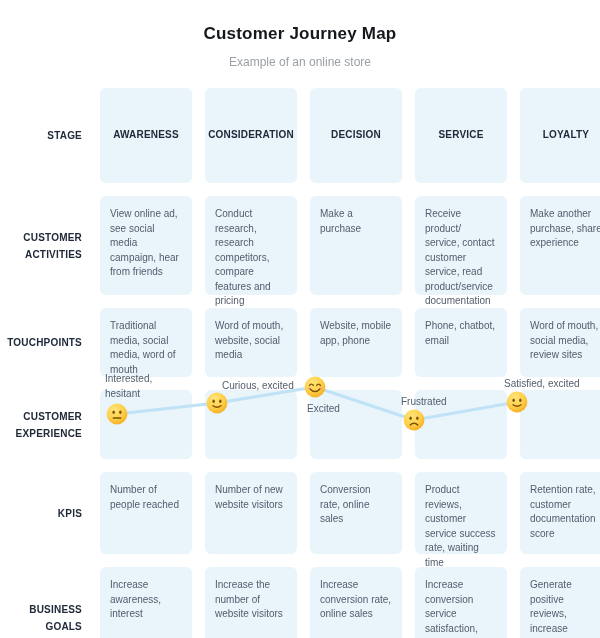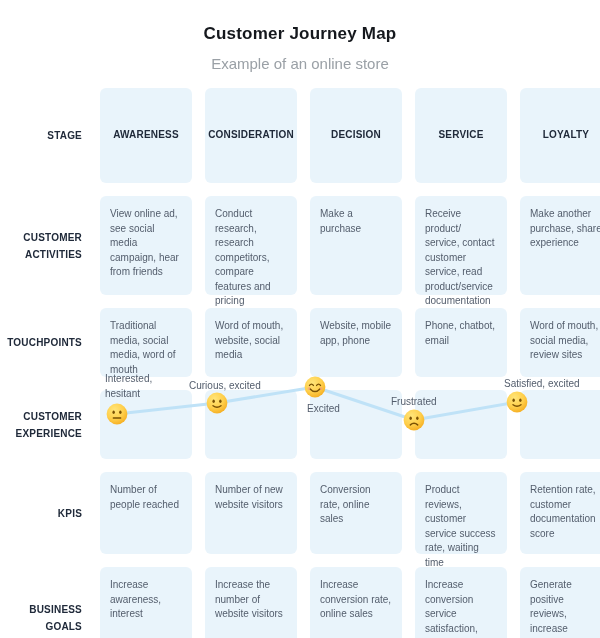--- a/index.html
+++ b/index.html
@@ -6,21 +6,21 @@
   html,body { background:#fff; }
   .page {
     position:relative; width:600px; height:638px; background:#ffffff;
     font-family:Liberation Sans, sans-serif; overflow:hidden;
   }
   .title {
     text-align:center; padding-top:24px; font-size:17px; font-weight:700;
     color:#15181d; letter-spacing:.2px;
   }
   .subtitle {
-    text-align:center; margin-top:11px; font-size:15px; color:#9aa0a6;
+    text-align:center; margin-top:11px; font-size:12px; color:#9aa0a6;
   }
   .grid {
     position:absolute; left:0; top:88px;
     display:grid;
     grid-template-columns:87px 92px 92px 92px 92px 92px;
     grid-template-rows:95px 99px 69px 69px 82px 102px;
     column-gap:8px; row-gap:5px;gap:13px;
   }
   .rowlabel {
     display:flex; align-items:center; justify-content:flex-end;
@@ -100,23 +100,23 @@
     <div class="cell">Increase conversion service satisfaction, minimize wait time</div>
     <div class="cell">Generate positive reviews, increase retention rate</div>
   </div>
 
   <div class="exp-overlay">
     <svg class="linechart" width="600" height="69">
       <polyline points="117,48 217,37 315,21 414,54 517,36" fill="none" stroke="#bfe2f7" stroke-width="3" stroke-linecap="round" stroke-linejoin="round"></polyline>
     </svg>
 
     <div class="exp-label" style="left:105px; top:5px; width:80px;">Interested, hesitant</div>
-    <div class="exp-label" style="left:189px; top:12px; width:84px;">Curious, excited</div>
+    <div class="exp-label" style="left:222px; top:12px; width:84px;">Curious, excited</div>
     <div class="exp-label" style="left:307px; top:35px; width:80px;">Excited</div>
-    <div class="exp-label" style="left:391px; top:28px; width:80px;">Frustrated</div>
+    <div class="exp-label" style="left:401px; top:28px; width:80px;">Frustrated</div>
     <div class="exp-label" style="left:504px; top:10px; width:88px;">Satisfied, excited</div>
 
     <span class="emoji" style="left:106px; top:37px;">
       <svg width="22" height="22" viewBox="0 0 36 36">
         <defs>
             <radialGradient id="g1" cx="38%" cy="30%" r="80%">
           <stop offset="0" stop-color="#ffe57a"></stop>
               <stop offset=".55" stop-color="#ffcf4b"></stop>
               <stop offset="1" stop-color="#f3a719"></stop>
         </radialGradient>

